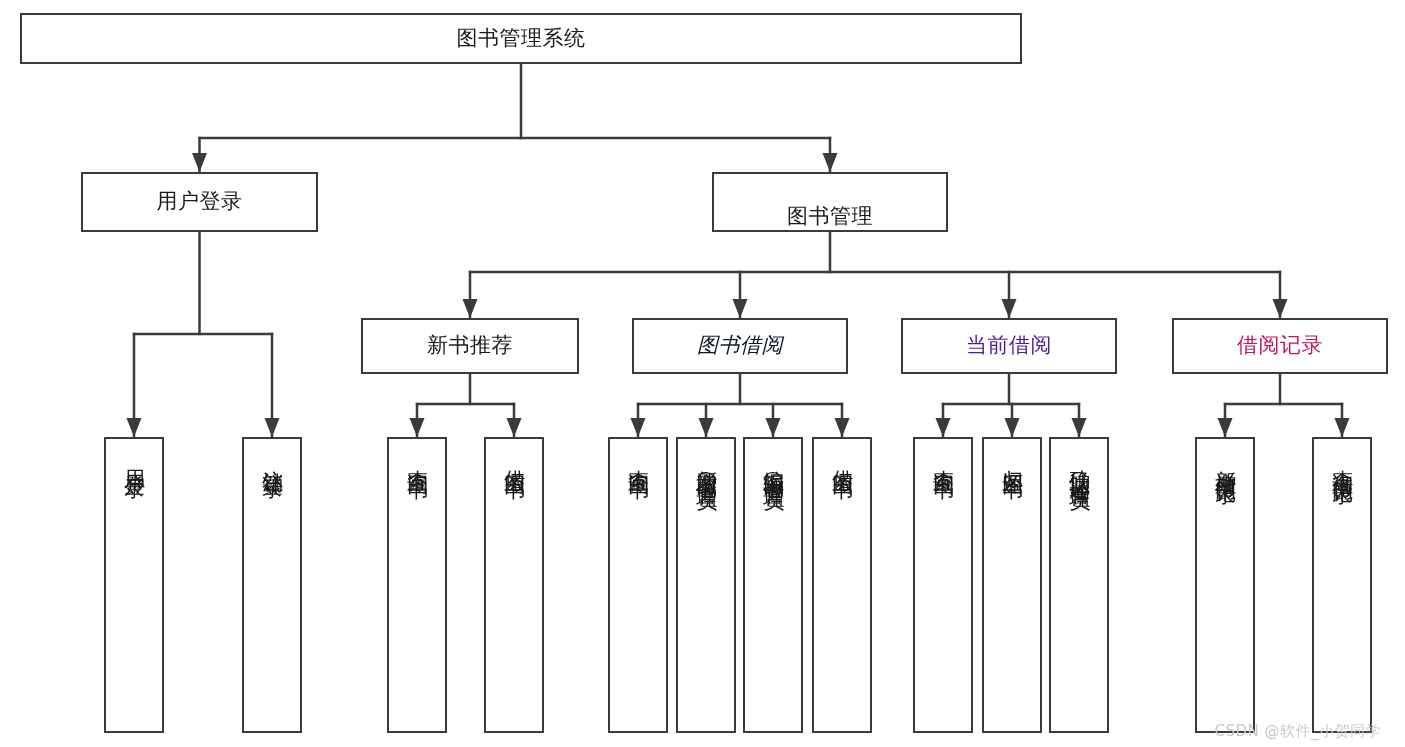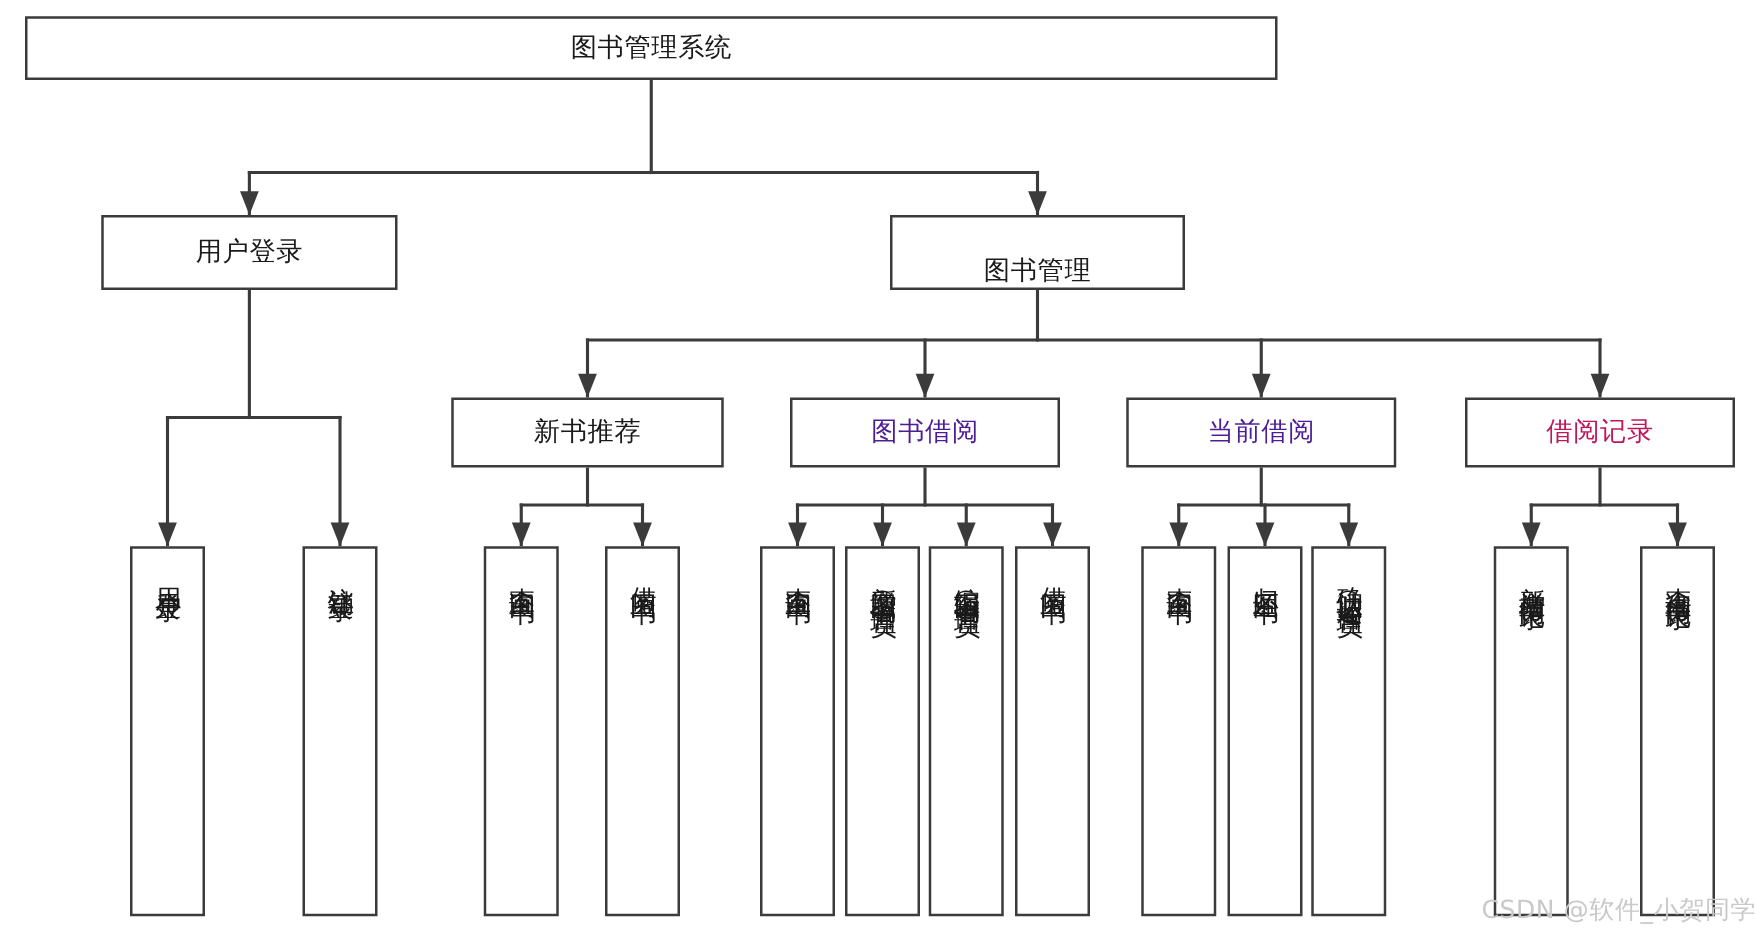--- a/index.html
+++ b/index.html
@@ -50,23 +50,23 @@
   }
   .node.vertical .label {
     writing-mode: vertical-rl;
     text-orientation: upright;
     white-space: nowrap;
     letter-spacing: 3px;
     font-size: 21px;
   }
   #watermark {
     position: absolute;
-    right: 0;
+    right: 24px;
     bottom: 6px;
-    font-size: 20px;
+    font-size: 15px;
     color: #c9c9c9;
     letter-spacing: 0.5px;
     z-index: 5;
     white-space: nowrap;
     font-family: "DejaVu Sans", "Liberation Sans", sans-serif;
   }
 </style>
 </head>
 <body>
 
@@ -132,21 +132,21 @@
       <div class="node" style="left: 81px; top: 172px; width: 237px; height: 60px; border-color: rgb(59, 59, 59); background: rgb(255, 255, 255);">
         <span class="label" style="color: rgb(26, 26, 26);">用户登录</span>
       </div>
       <div class="node" style="left: 712px; top: 172px; width: 236px; height: 60px; border-color: rgb(59, 59, 59); background: rgb(255, 255, 255); align-items: flex-end;">
         <span class="label" style="color: rgb(26, 26, 26);">图书管理</span>
       </div>
       <div class="node" style="left: 361px; top: 318px; width: 218px; height: 56px; border-color: rgb(59, 59, 59); background: rgb(255, 255, 255);">
         <span class="label" style="color: rgb(26, 26, 26);">新书推荐</span>
       </div>
       <div class="node" style="left: 632px; top: 318px; width: 216px; height: 56px; border-color: rgb(59, 59, 59); background: rgb(255, 255, 255);">
-        <span class="label" style="color: #4c1d95;">图书借阅</span>
+        <span class="label" style="color: #0f172a; font-style: italic;">图书借阅</span>
       </div>
       <div class="node" style="left: 901px; top: 318px; width: 216px; height: 56px; border-color: rgb(59, 59, 59); background: rgb(255, 255, 255);">
         <span class="label" style="color: #4c1d95;">当前借阅</span>
       </div>
       <div class="node" style="left: 1172px; top: 318px; width: 216px; height: 56px; border-color: rgb(59, 59, 59); background: rgb(255, 255, 255);">
         <span class="label" style="color: #be185d;">借阅记录</span>
       </div>
       <div class="node vertical" style="left: 104px; top: 437px; width: 60px; height: 296px; border-color: rgb(59, 59, 59); background: rgb(255, 255, 255);">
         <span class="label" style="color: rgb(26, 26, 26);">用户登录</span>
       </div>

